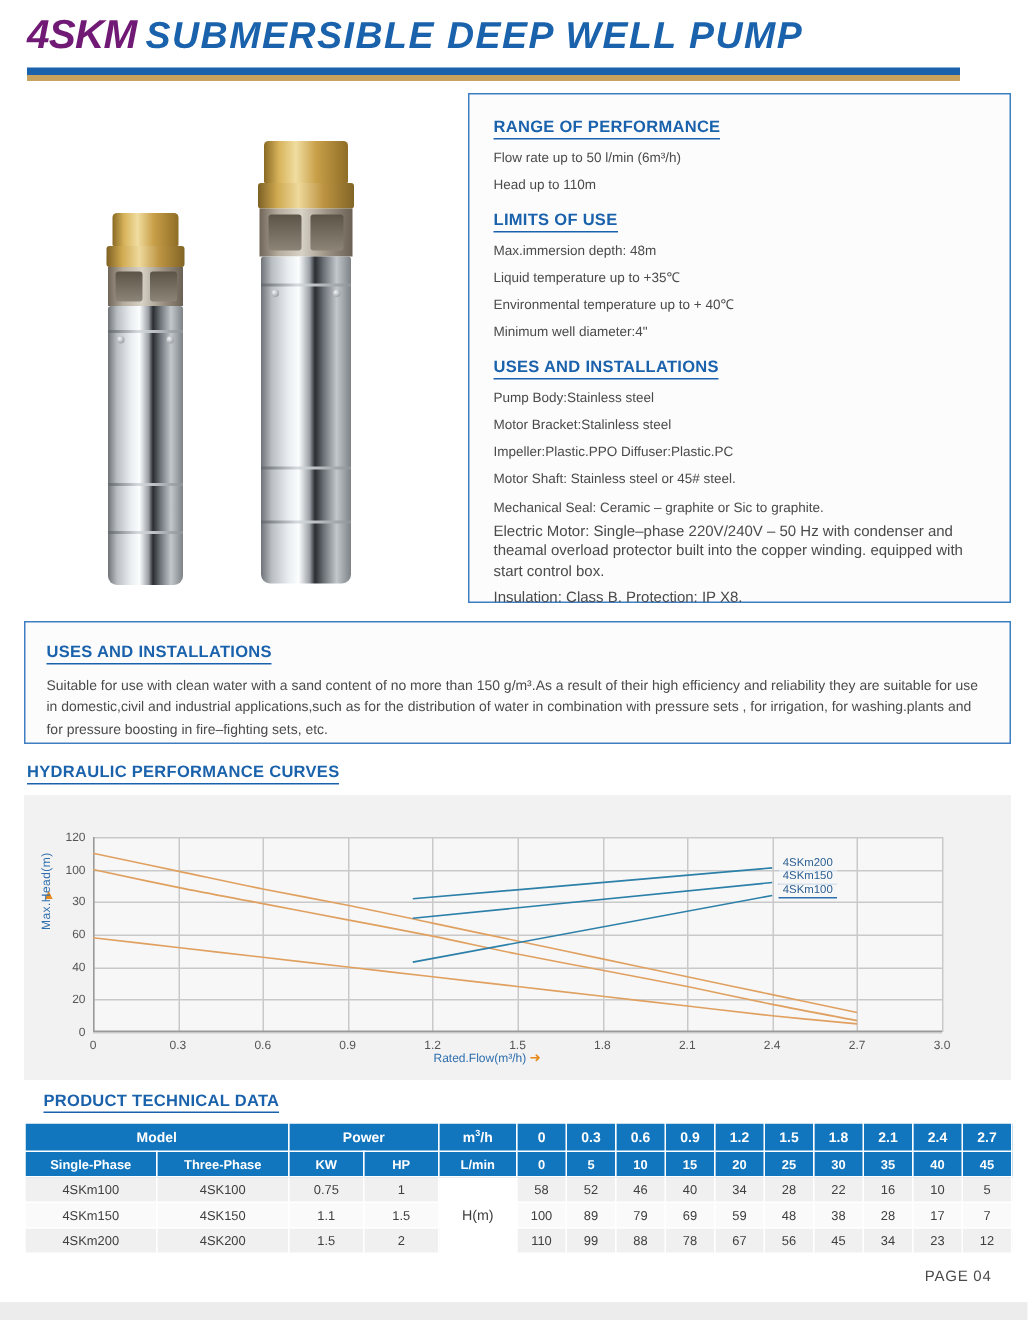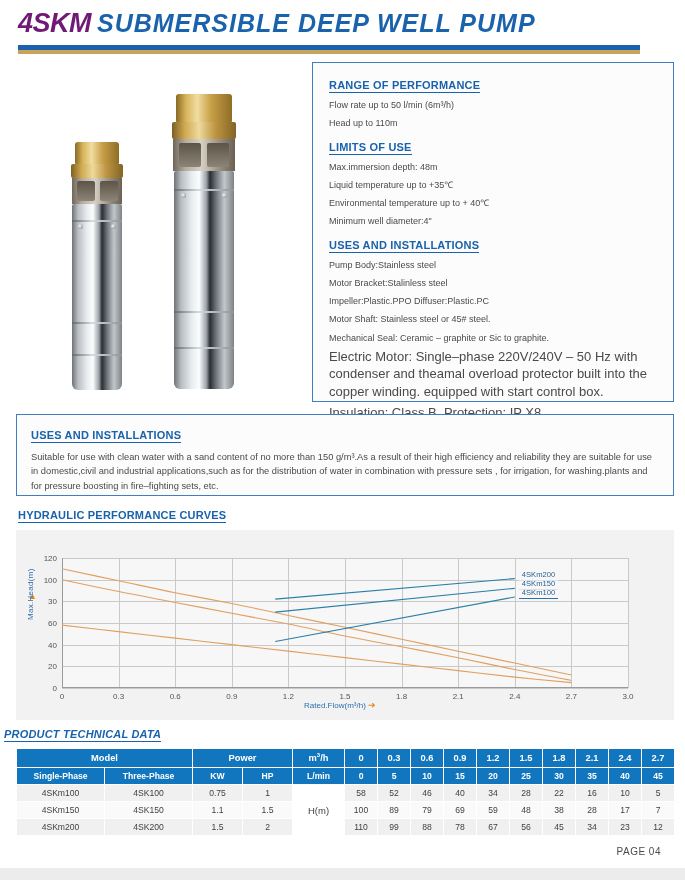--- a/index.html
+++ b/index.html
@@ -32,21 +32,21 @@
   .pump .bolt{position:absolute;width:5px;height:5px;border-radius:50%;background:radial-gradient(circle at 35% 35%,#f2f5f7,#7d8388);}
 
   
   .infopanel{position:absolute;left:312px;top:62px;width:362px;height:340px;
     background:#fcfcfd;border:1px solid #3f7fc1;box-sizing:border-box;padding:12px 14px 0 16px;}
   .sec-h{color:#1a62ab;font-size:11px;font-weight:bold;border-bottom:1.5px solid #1a62ab;
     display:inline-block;padding-bottom:1px;margin:0 0 7px 0;letter-spacing:0.2px;}
   .sec-h.sp{}
   .line{font-size:9px;color:#4a4a4a;margin:0 0 7px 0;line-height:1.25;}
   .line.tight{margin-bottom:4px;}
-  .blk{font-size:13px;color:#4a4a4a;line-height:1.35;margin:0 0 4px 0;}
+  .blk{font-size:10px;color:#4a4a4a;line-height:1.35;margin:0 0 4px 0;}
 
   
   .usesbox{position:absolute;left:16px;top:414px;width:658px;height:82px;
     background:#fcfcfd;border:1px solid #3f7fc1;box-sizing:border-box;padding:10px 14px;}
   .usesbox p{font-size:9.3px;color:#4a4a4a;line-height:1.55;margin:0;}
 
   
   .charth{position:absolute;left:18px;top:509px;}
   .chartbox{position:absolute;left:16px;top:530px;width:658px;height:190px;background:#f2f2f2;}
   .plot{position:absolute;left:46px;top:28px;width:566px;height:130px;background:#f7f7f7;}
@@ -54,27 +54,27 @@
   .gl.h{left:0;width:100%;height:1px;}
   .gl.v{top:0;width:1px;height:100%;}
   .axisline{position:absolute;background:#9a9a9a;}
   .ytick{position:absolute;right:100%;margin-right:5px;font-size:8px;color:#555;
     transform:translateY(-50%);white-space:nowrap;}
   .xtick{position:absolute;top:100%;margin-top:4px;font-size:8px;color:#555;
     transform:translateX(-50%);white-space:nowrap;}
   .ylab{position:absolute;left:26px;top:620px;font-size:8px;color:#2f6fae;
     transform:rotate(-90deg);transform-origin:left top;white-space:nowrap;letter-spacing:0.3px;}
   .yarrow{position:absolute;left:28px;top:592px;color:#e8891c;font-size:9px;line-height:1;}
-  .xlab{position:absolute;left:288px;top:700px;font-size:8px;color:#2f6fae;white-space:nowrap;padding-left:16px;}
+  .xlab{position:absolute;left:273px;top:700px;font-size:8px;color:#2f6fae;white-space:nowrap;padding-left:16px;}
   .xarrow{color:#e8891c;font-size:9px;}
   .legend{position:absolute;font-size:7.6px;color:#2b5f93;white-space:nowrap;
     border-bottom:1px solid #2f6fae;padding:0 3px 1px 3px;background:rgba(247,247,247,0.85);}
 
   
-  .tabh{position:absolute;left:4px;top:728px;font-style:italic;}
+  .tabh{position:absolute;left:29px;top:728px;}
   .tblwrap{position:absolute;left:16px;top:748px;width:658px;}
   table{border-collapse:collapse;width:658px;table-layout:fixed;}
   th,td{font-size:8.6px;text-align:center;padding:0;height:17px;
     border:1px solid #ffffff;box-sizing:border-box;}
   thead th{background:#1276be;color:#ffffff;font-weight:bold;}
   thead tr.r1 th{height:19px;font-size:9.3px;}
   tbody td{color:#3f3f3f;}
   tbody tr:nth-child(odd) td{background:#f0f0f0;}
   tbody tr:nth-child(even) td{background:#fafafa;}
   td.hm{background:#ffffff !important;font-size:9.5px;color:#3f3f3f;font-weight:normal;}

